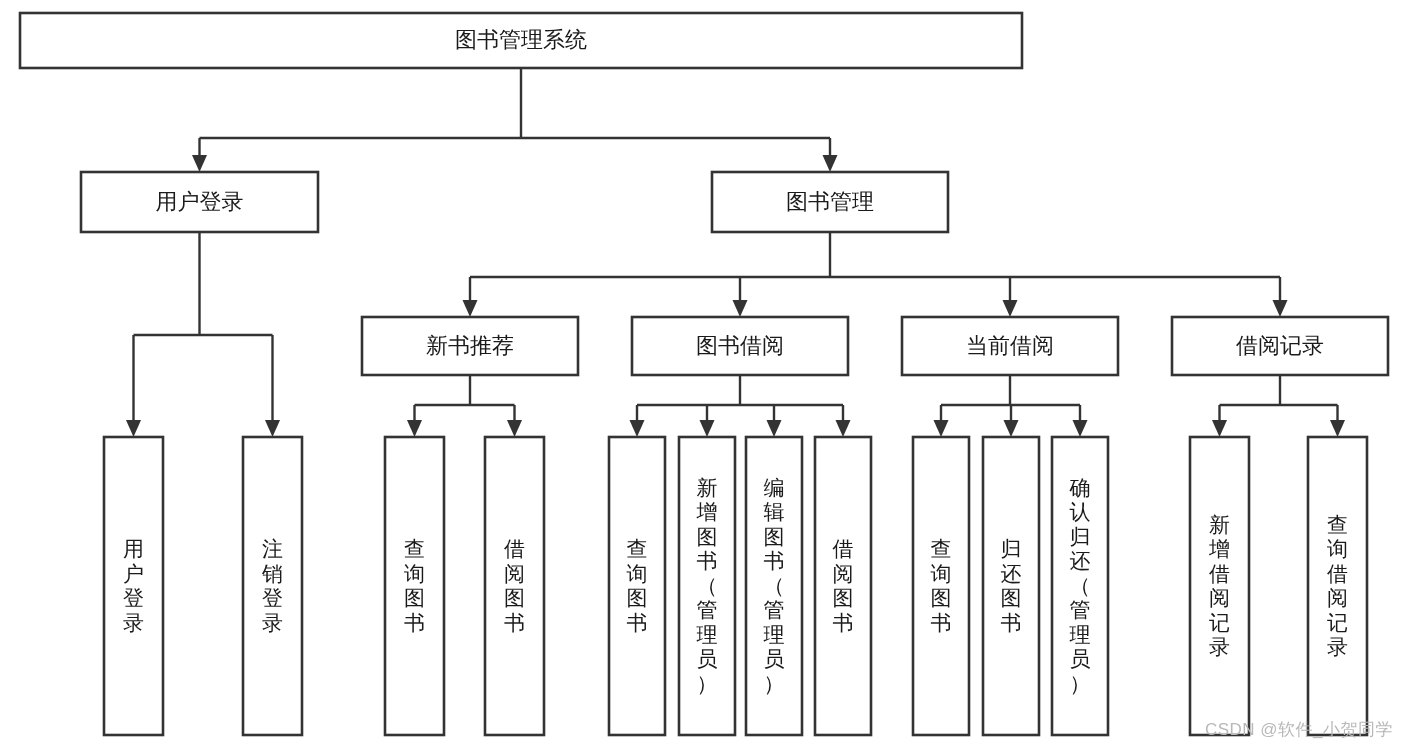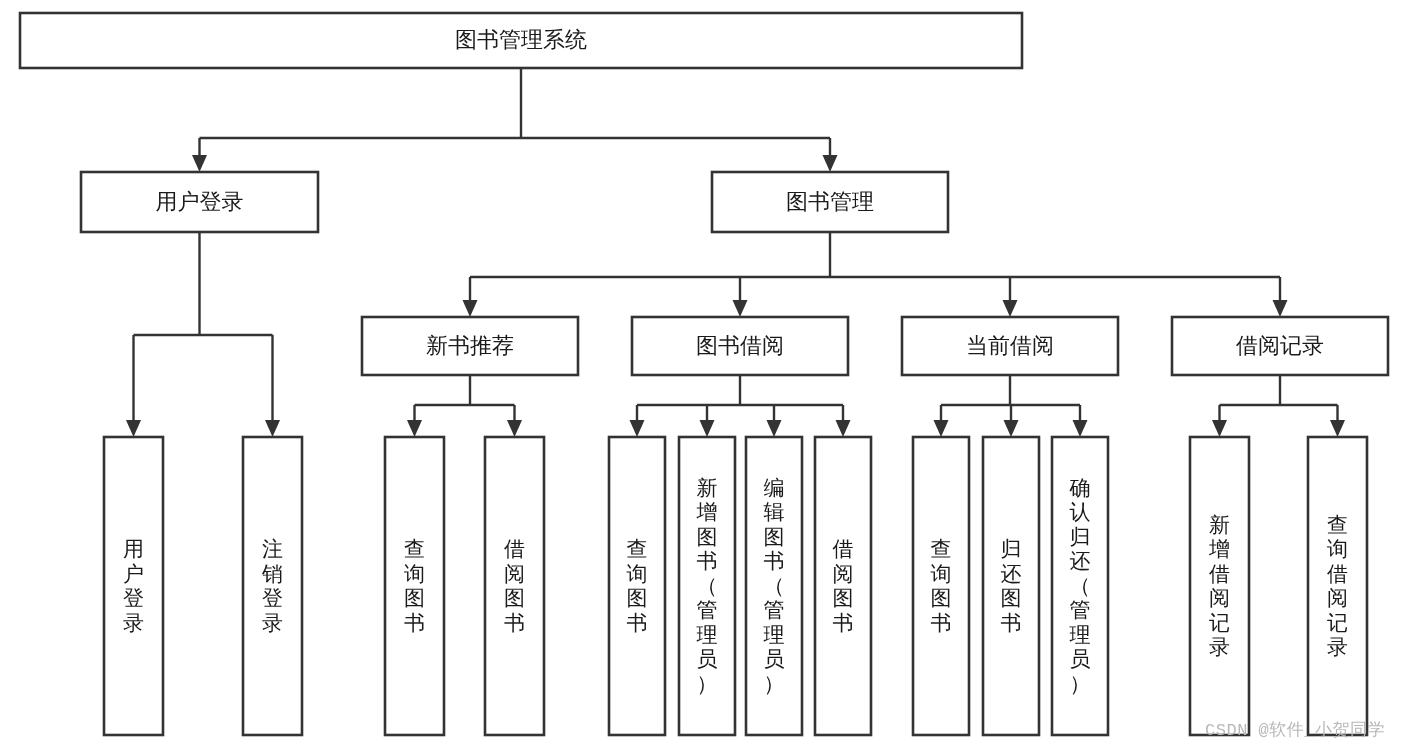--- a/index.html
+++ b/index.html
@@ -48,23 +48,23 @@
     stroke: #333333;
     stroke-width: 2.4;
     fill: none;
   }
   .edge-arrow {
     fill: #333333;
     stroke: none;
   }
   .watermark-text {
     position: absolute;
-    right: 20px;
+    right: 12px;
     bottom: 6px;
-    font-family: Liberation Mono, monospace;
+    font-family: Liberation Sans, sans-serif;
     font-size: 17px;
     color: #b8b8b8;
     white-space: nowrap;
     letter-spacing: 0.5px;
     user-select: none;
   }
 </style>
 </head>
 <body>
 

